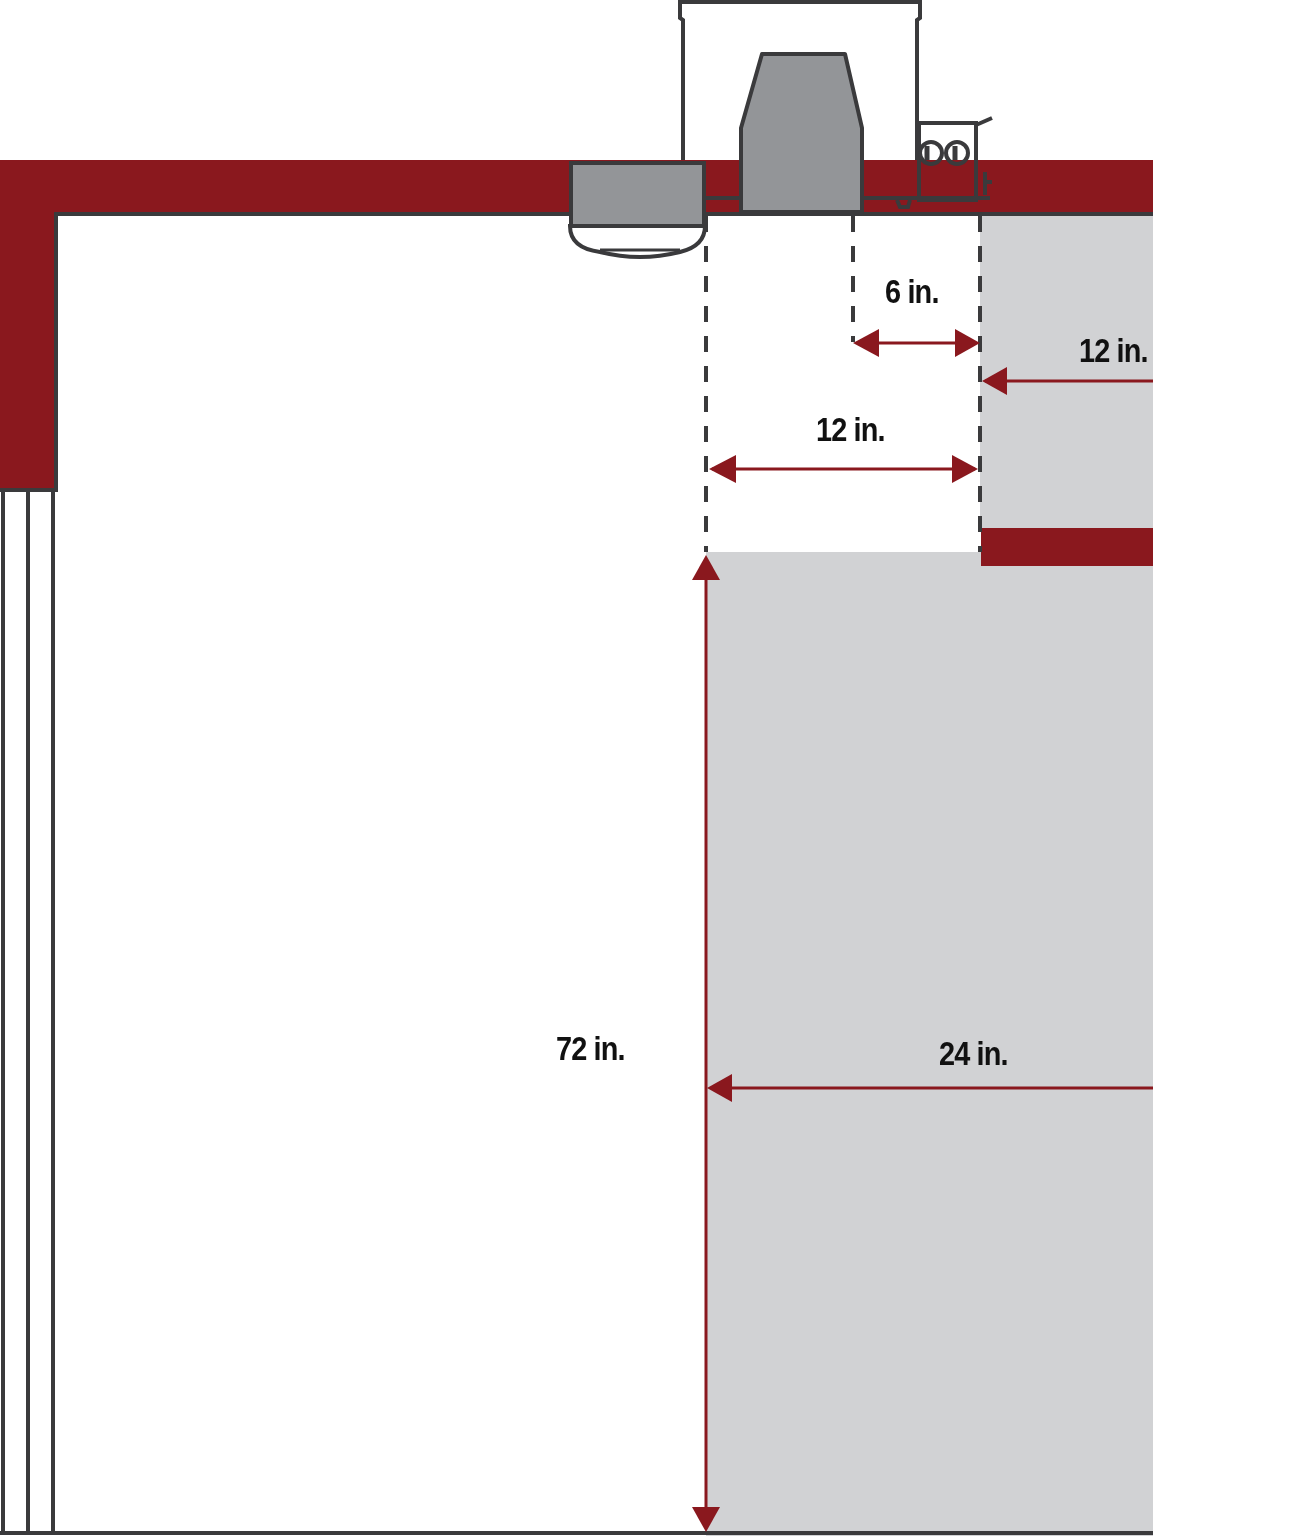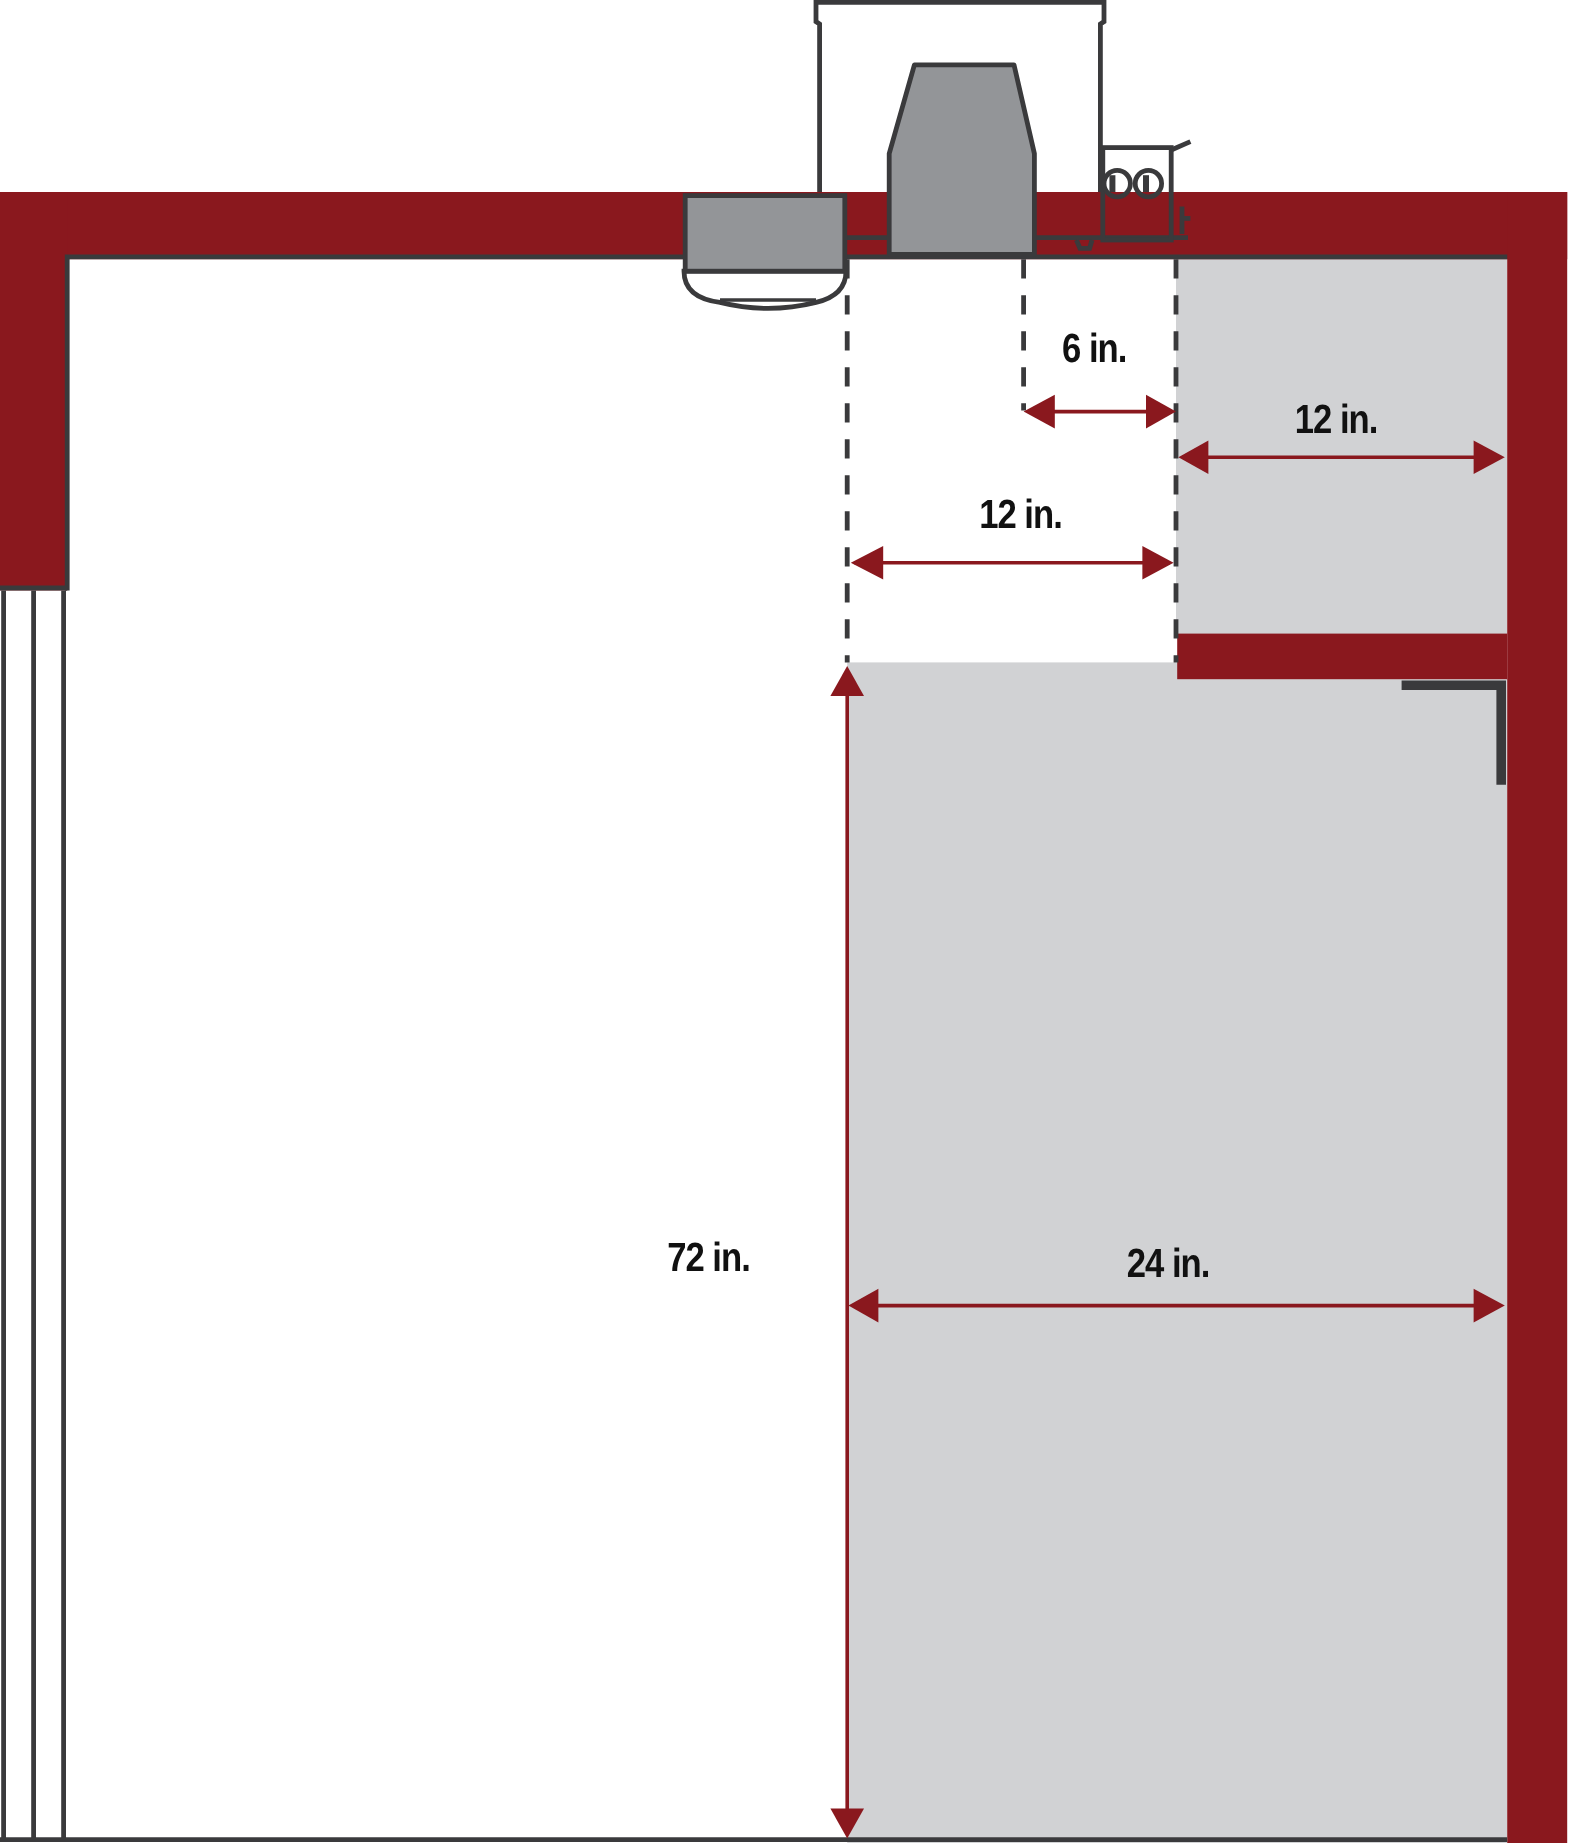--- a/index.html
+++ b/index.html
@@ -1,16 +1,16 @@
 <!DOCTYPE html>
 <html><head>
 <meta charset="utf-8">
 <style>
   html, body { margin: 0; padding: 0; background: #ffffff; }
-  .canvas { position: relative; width: 1306px; height: 1536px; overflow: hidden; }
+  .canvas { position: relative; width: 1153px; height: 1536px; overflow: hidden; }
   svg { position: absolute; left: 0; top: 0; }
   .label {
     position: absolute;
     font-family: "Liberation Sans", sans-serif;
     font-weight: bold;
     font-size: 34px;
     color: #111111;
     letter-spacing: -1px;
     white-space: nowrap;
     transform: scaleX(0.85);

